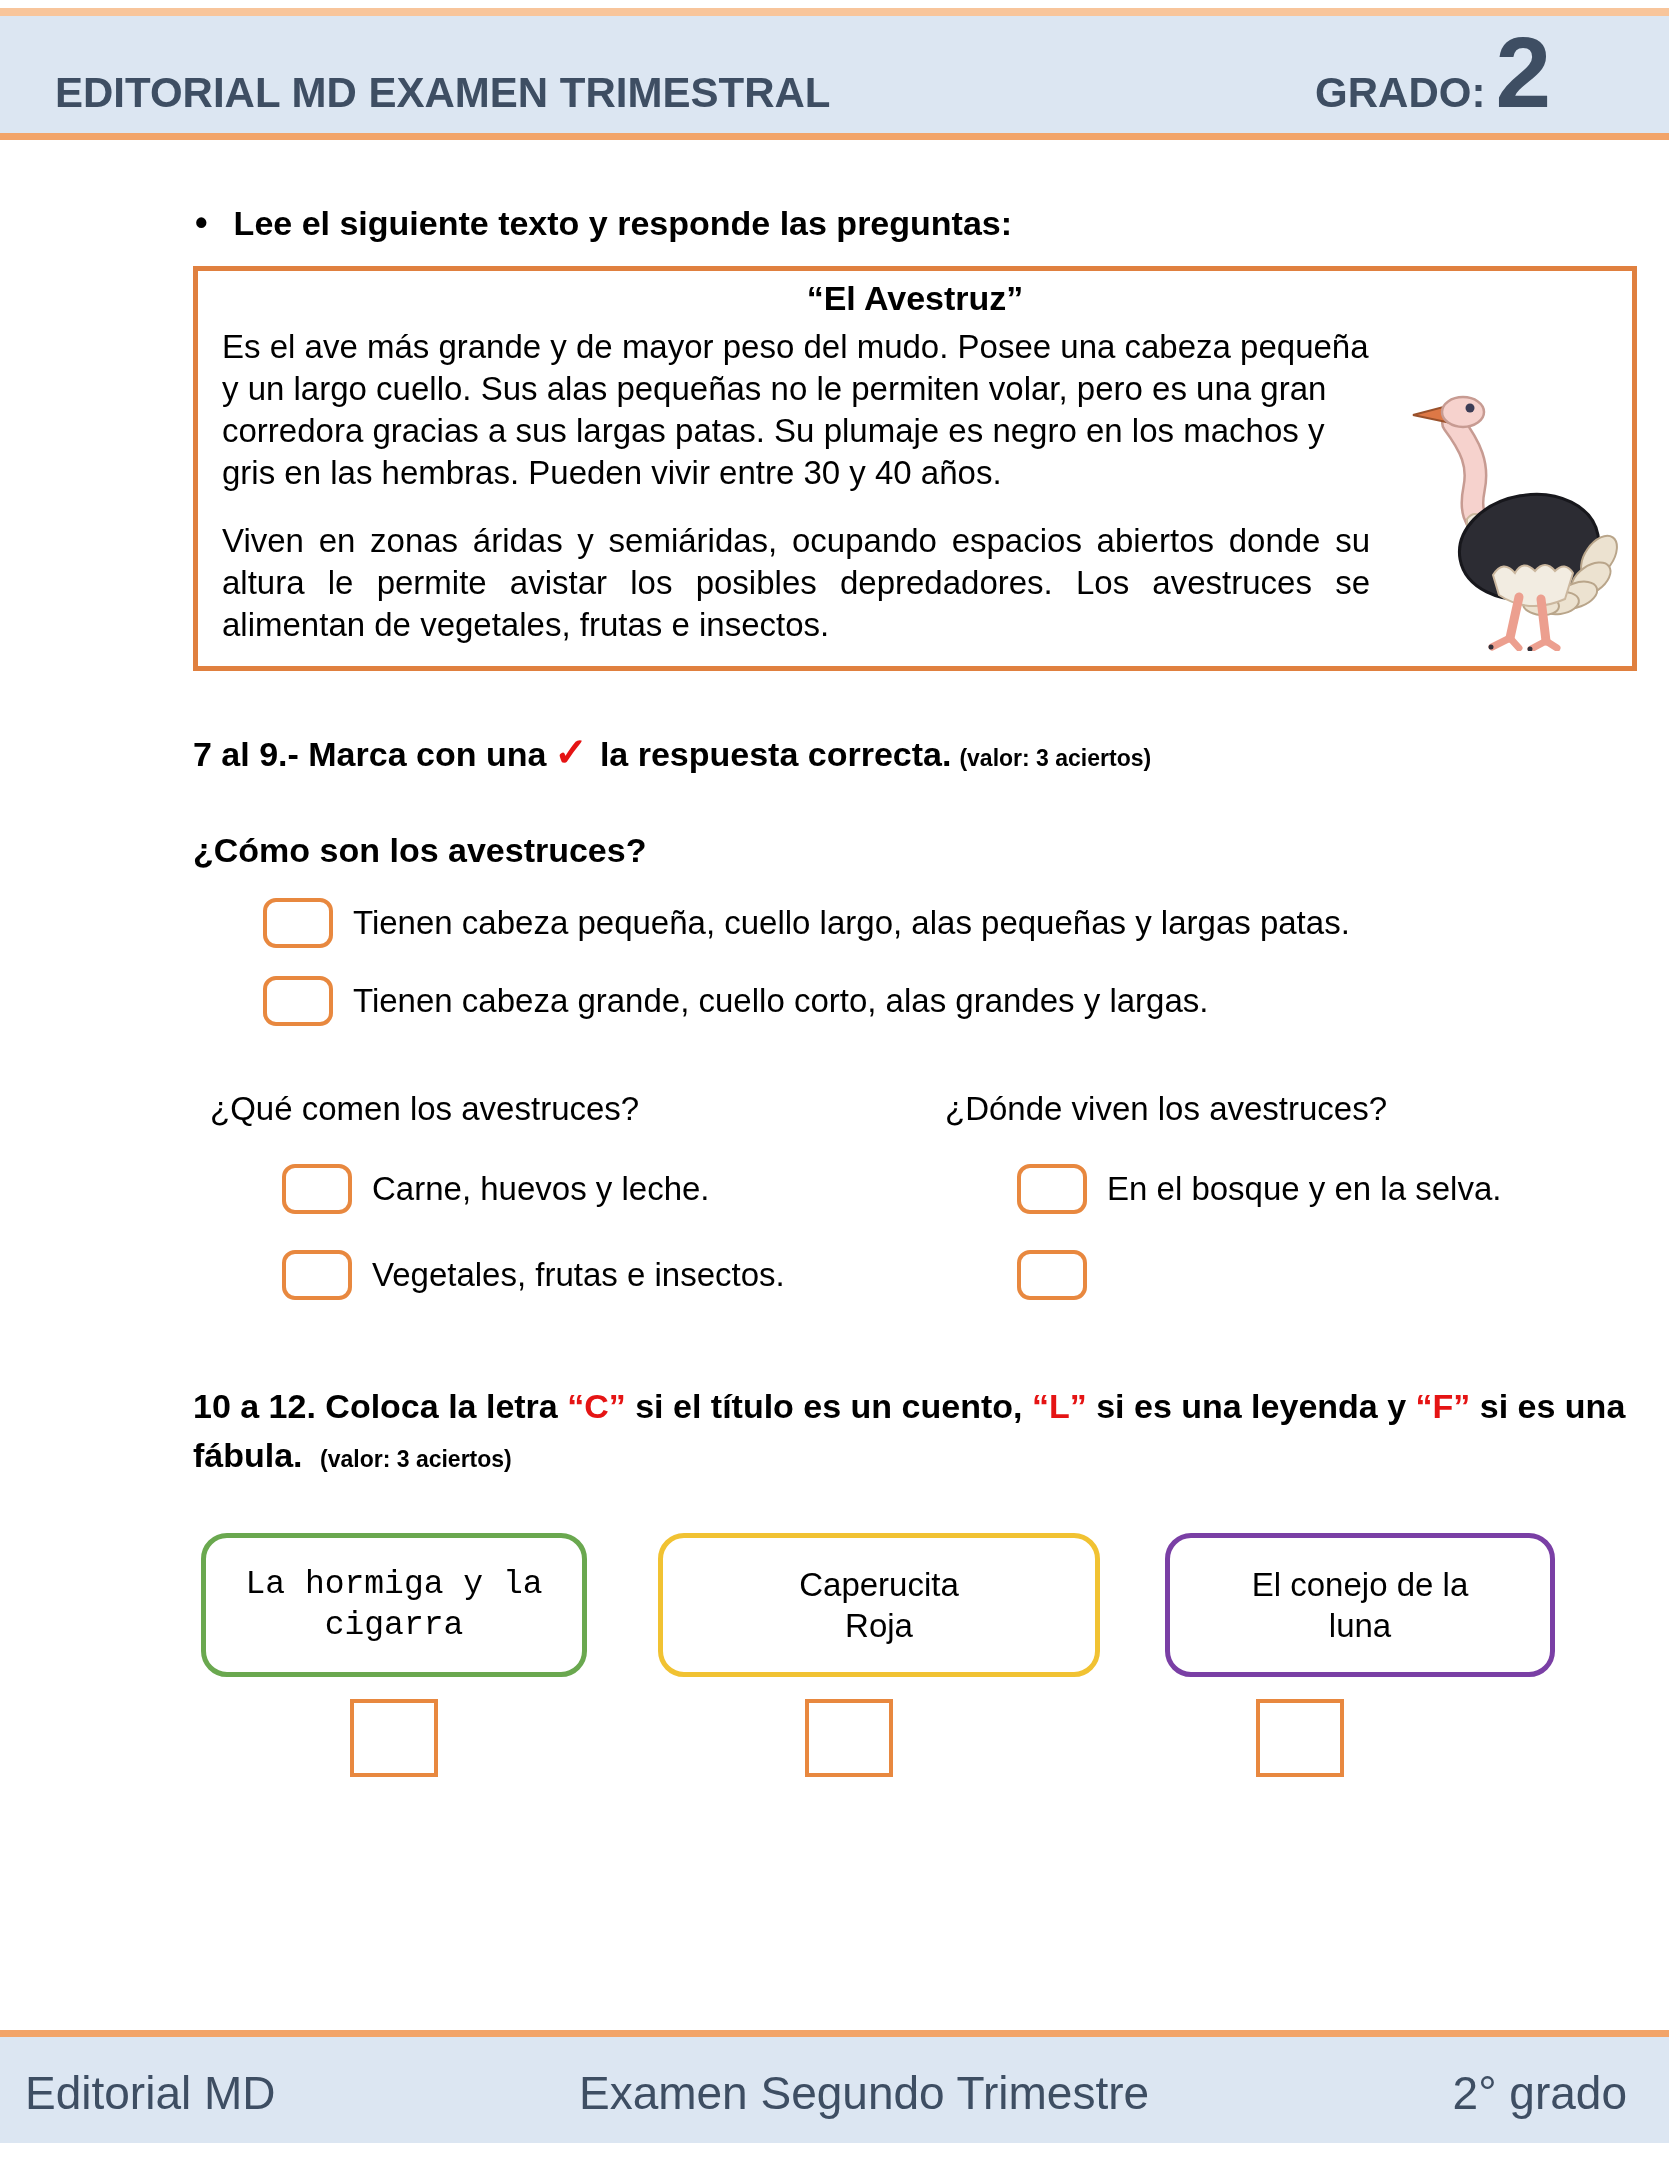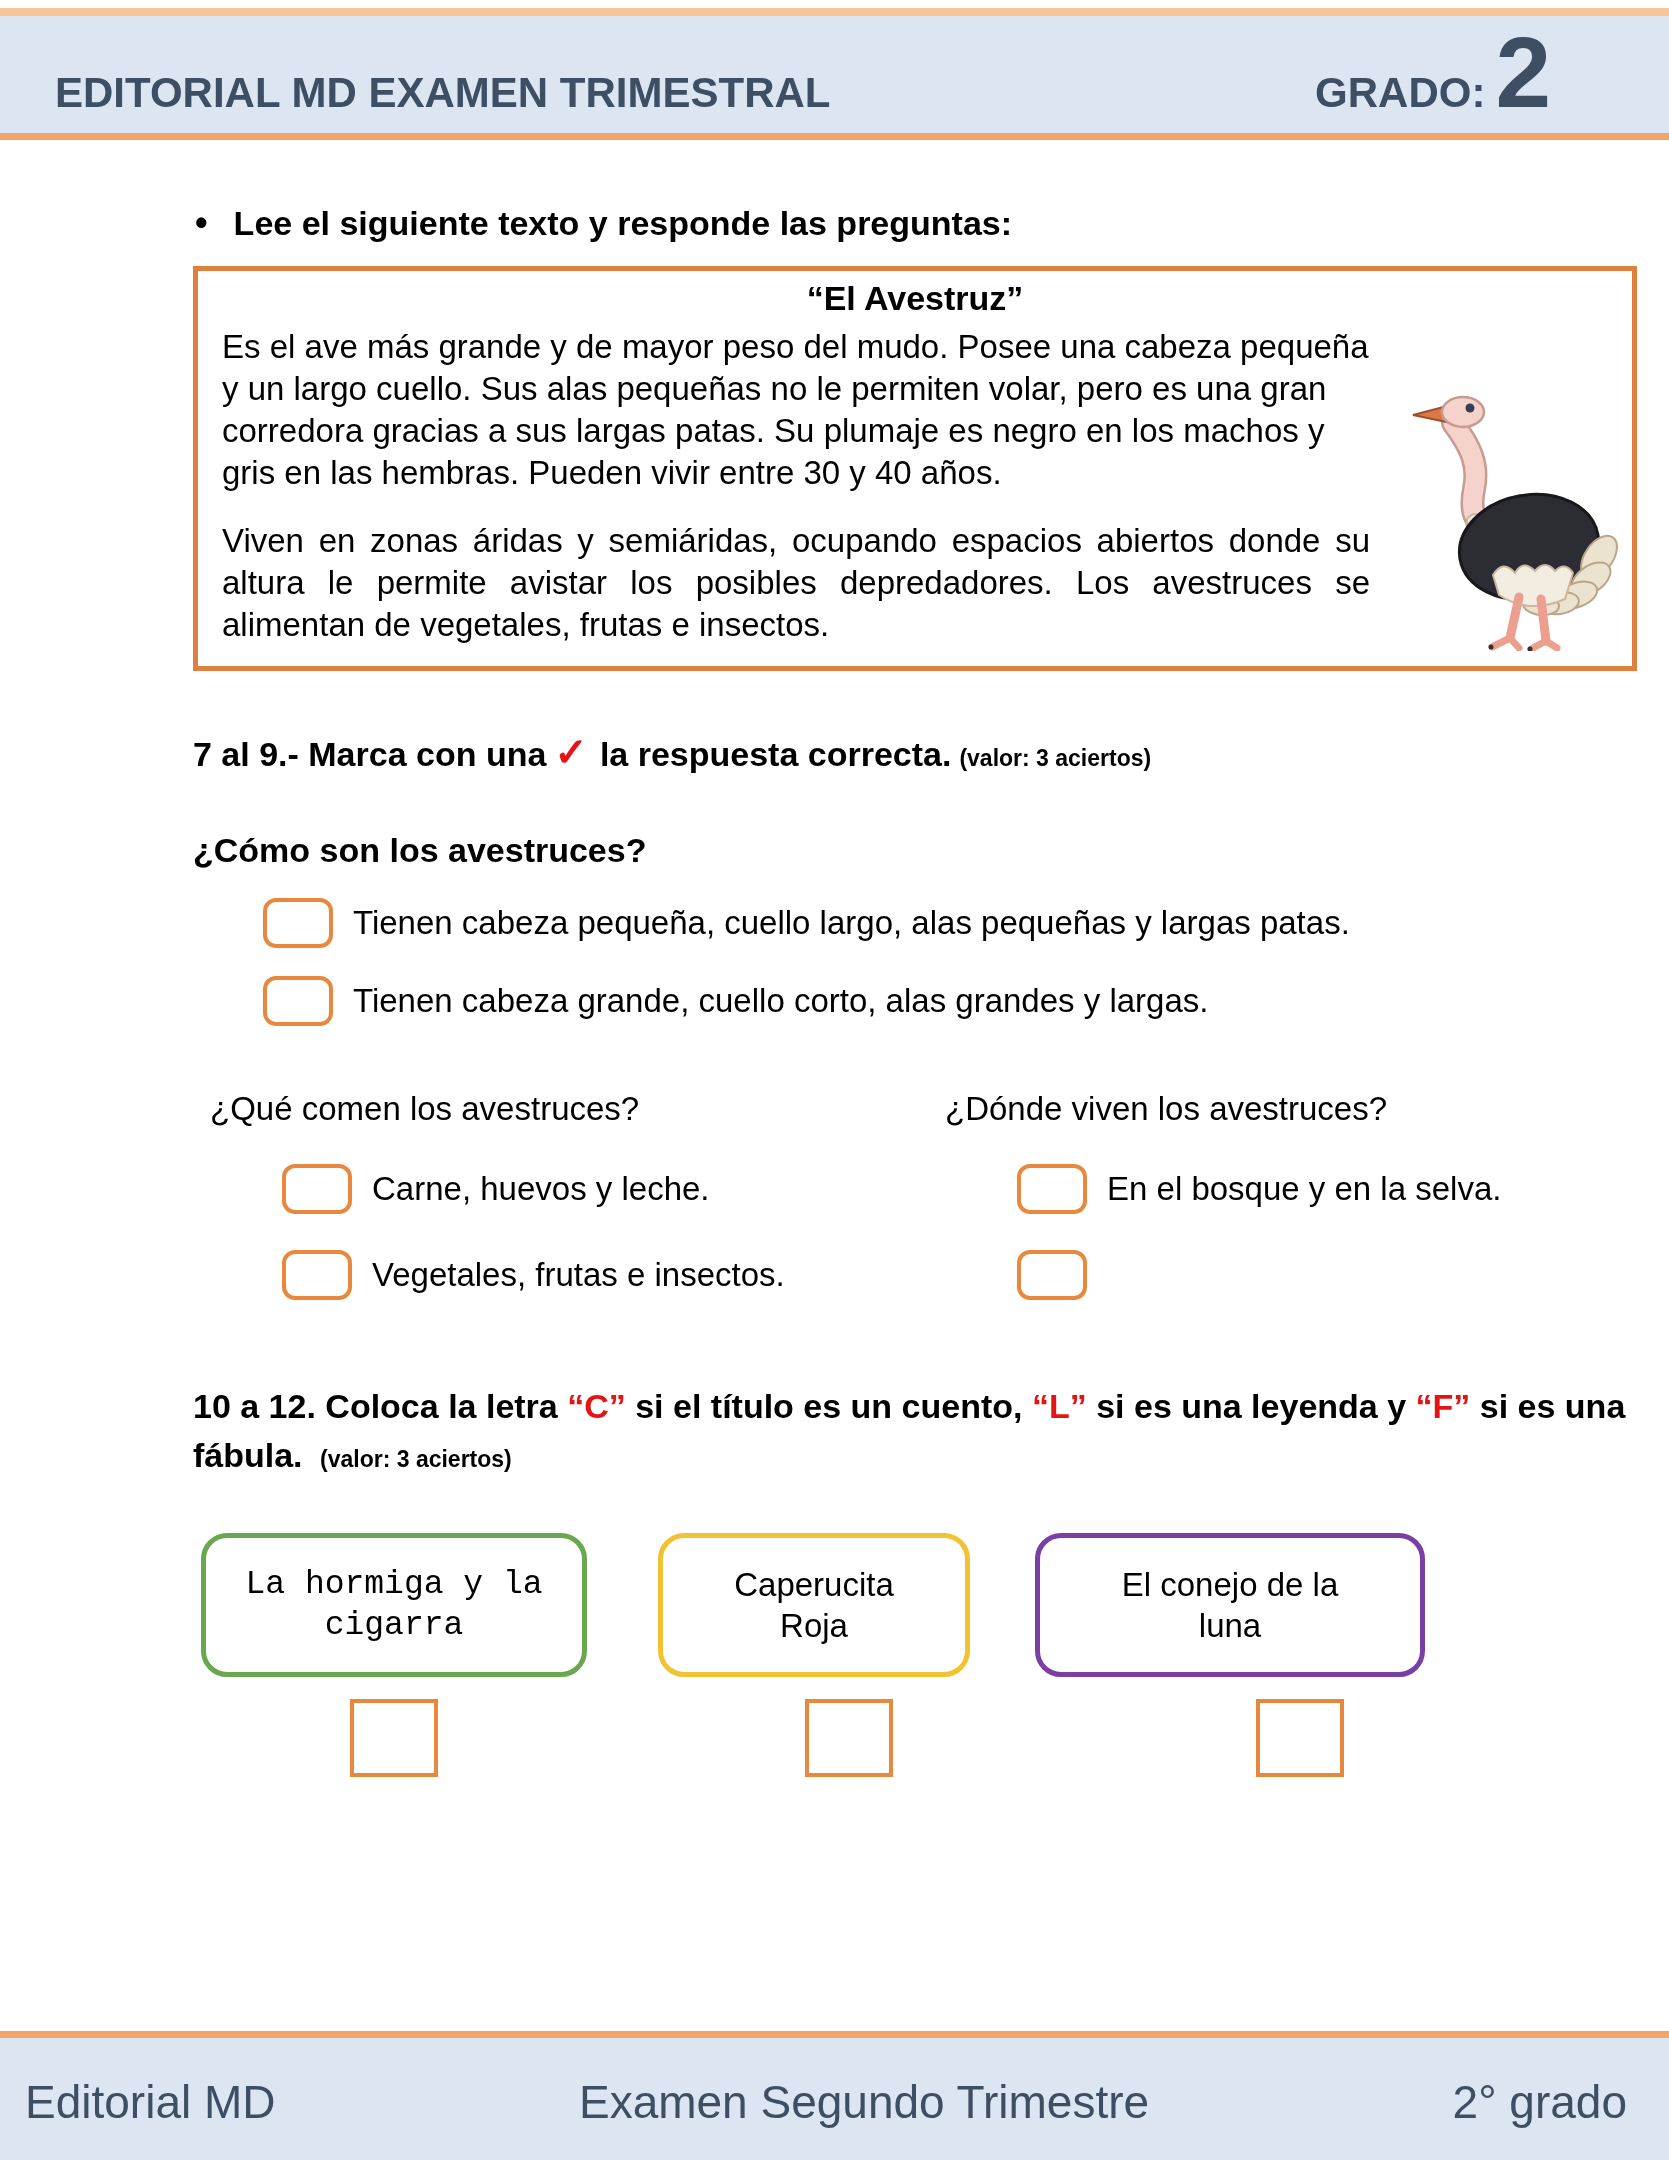--- a/index.html
+++ b/index.html
@@ -15,21 +15,21 @@
     top:8px; height:132px;
     border-top:8px solid #f8c59b; border-bottom:7px solid #f2a469;
     display:flex; align-items:flex-end; justify-content:space-between;
     padding:0 118px 16px 55px;
   }
   .header-title { font-size:42px; font-weight:600; color:#3e4e63; letter-spacing:0px; }
   .grade-group { display:flex; align-items:baseline; color:#3e4e63; }
   .grade-label { font-size:42px; font-weight:600; }
   .grade-num { font-size:100px; font-weight:600; line-height:0.9; margin-left:10px; }
   .band.bottom {
-    bottom:0; height:129px; border-top:7px solid #f2a469;
+    bottom:17px; height:113px; border-top:7px solid #f2a469;
     display:flex; align-items:center; justify-content:space-between;
     padding:14px 42px 8px 25px; color:#3e4e63; font-size:46px; font-weight:400;
   }
   
   .content { position:absolute; top:152px; left:0; width:100%; }
   .bullet-line { margin:50px 0 0 195px; font-size:34px; font-weight:bold; display:flex; align-items:baseline; }
   .bullet-dot { font-size:36px; margin-right:26px; }
   .reading-box {
     position:relative; margin:22px 0 0 193px; width:1444px;
     border:5px solid #e0803f; padding:8px 24px 20px 24px;
@@ -55,21 +55,21 @@
   .col .opt-row { margin-left:72px; margin-top:36px; }
   .instr2 { margin:82px 0 0 193px; width:1452px; font-size:34px; font-weight:bold; line-height:1.45; }
   .red { color:#e51414; }
   .cards { display:flex; margin:52px 0 0 201px; }
   .card {
     height:144px; border:5px solid #6aa84f; border-radius:26px; background:#fff;
     display:flex; align-items:center; justify-content:center; text-align:center;
     font-size:33px; line-height:41px;
   }
   .card.c1 { width:386px;font-family:Liberation Mono, monospace; }
-  .card.c2 { width:312px; margin-left:71px; }
+  .card.c2 { width:442px; margin-left:71px; }
   .card.c3 { width:390px; margin-left:65px; }
   .squares { display:flex; margin:22px 0 0 201px; }
   .sq-slot { display:flex; justify-content:center; }
   .sq-slot.s1 { width:386px; }
   .sq-slot.s2 { width:382px; margin-left:71px; }
   .sq-slot.s3 { width:390px; margin-left:65px; }
   .square { width:88px; height:78px; border:4px solid #e8883f; background:#fff; }
 </style>
 </head>
 <body>

